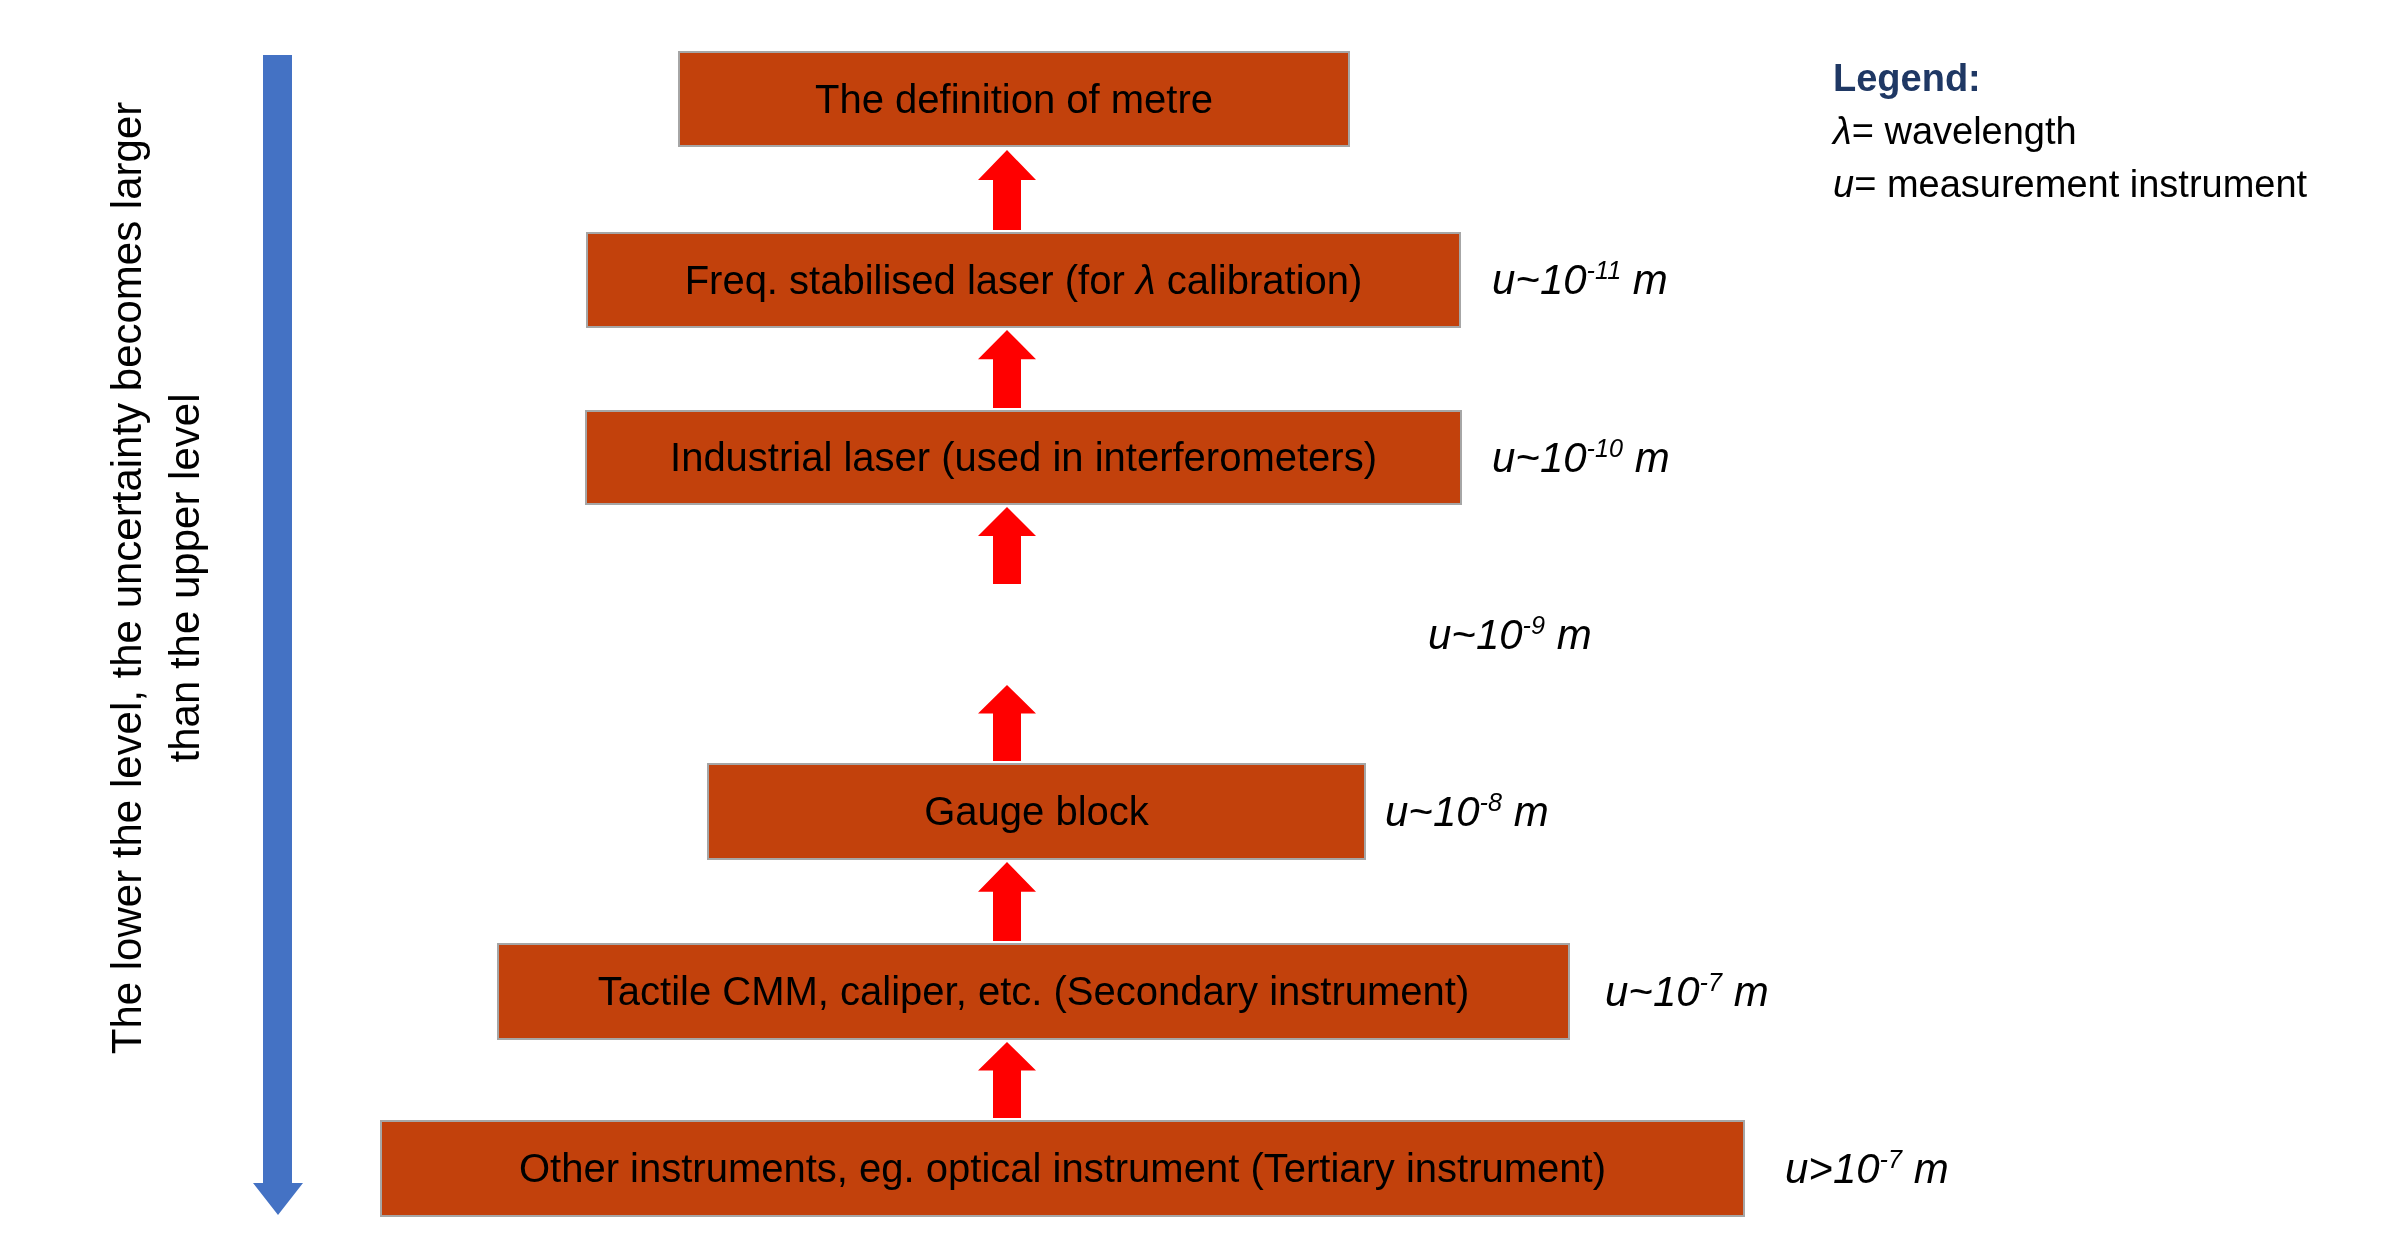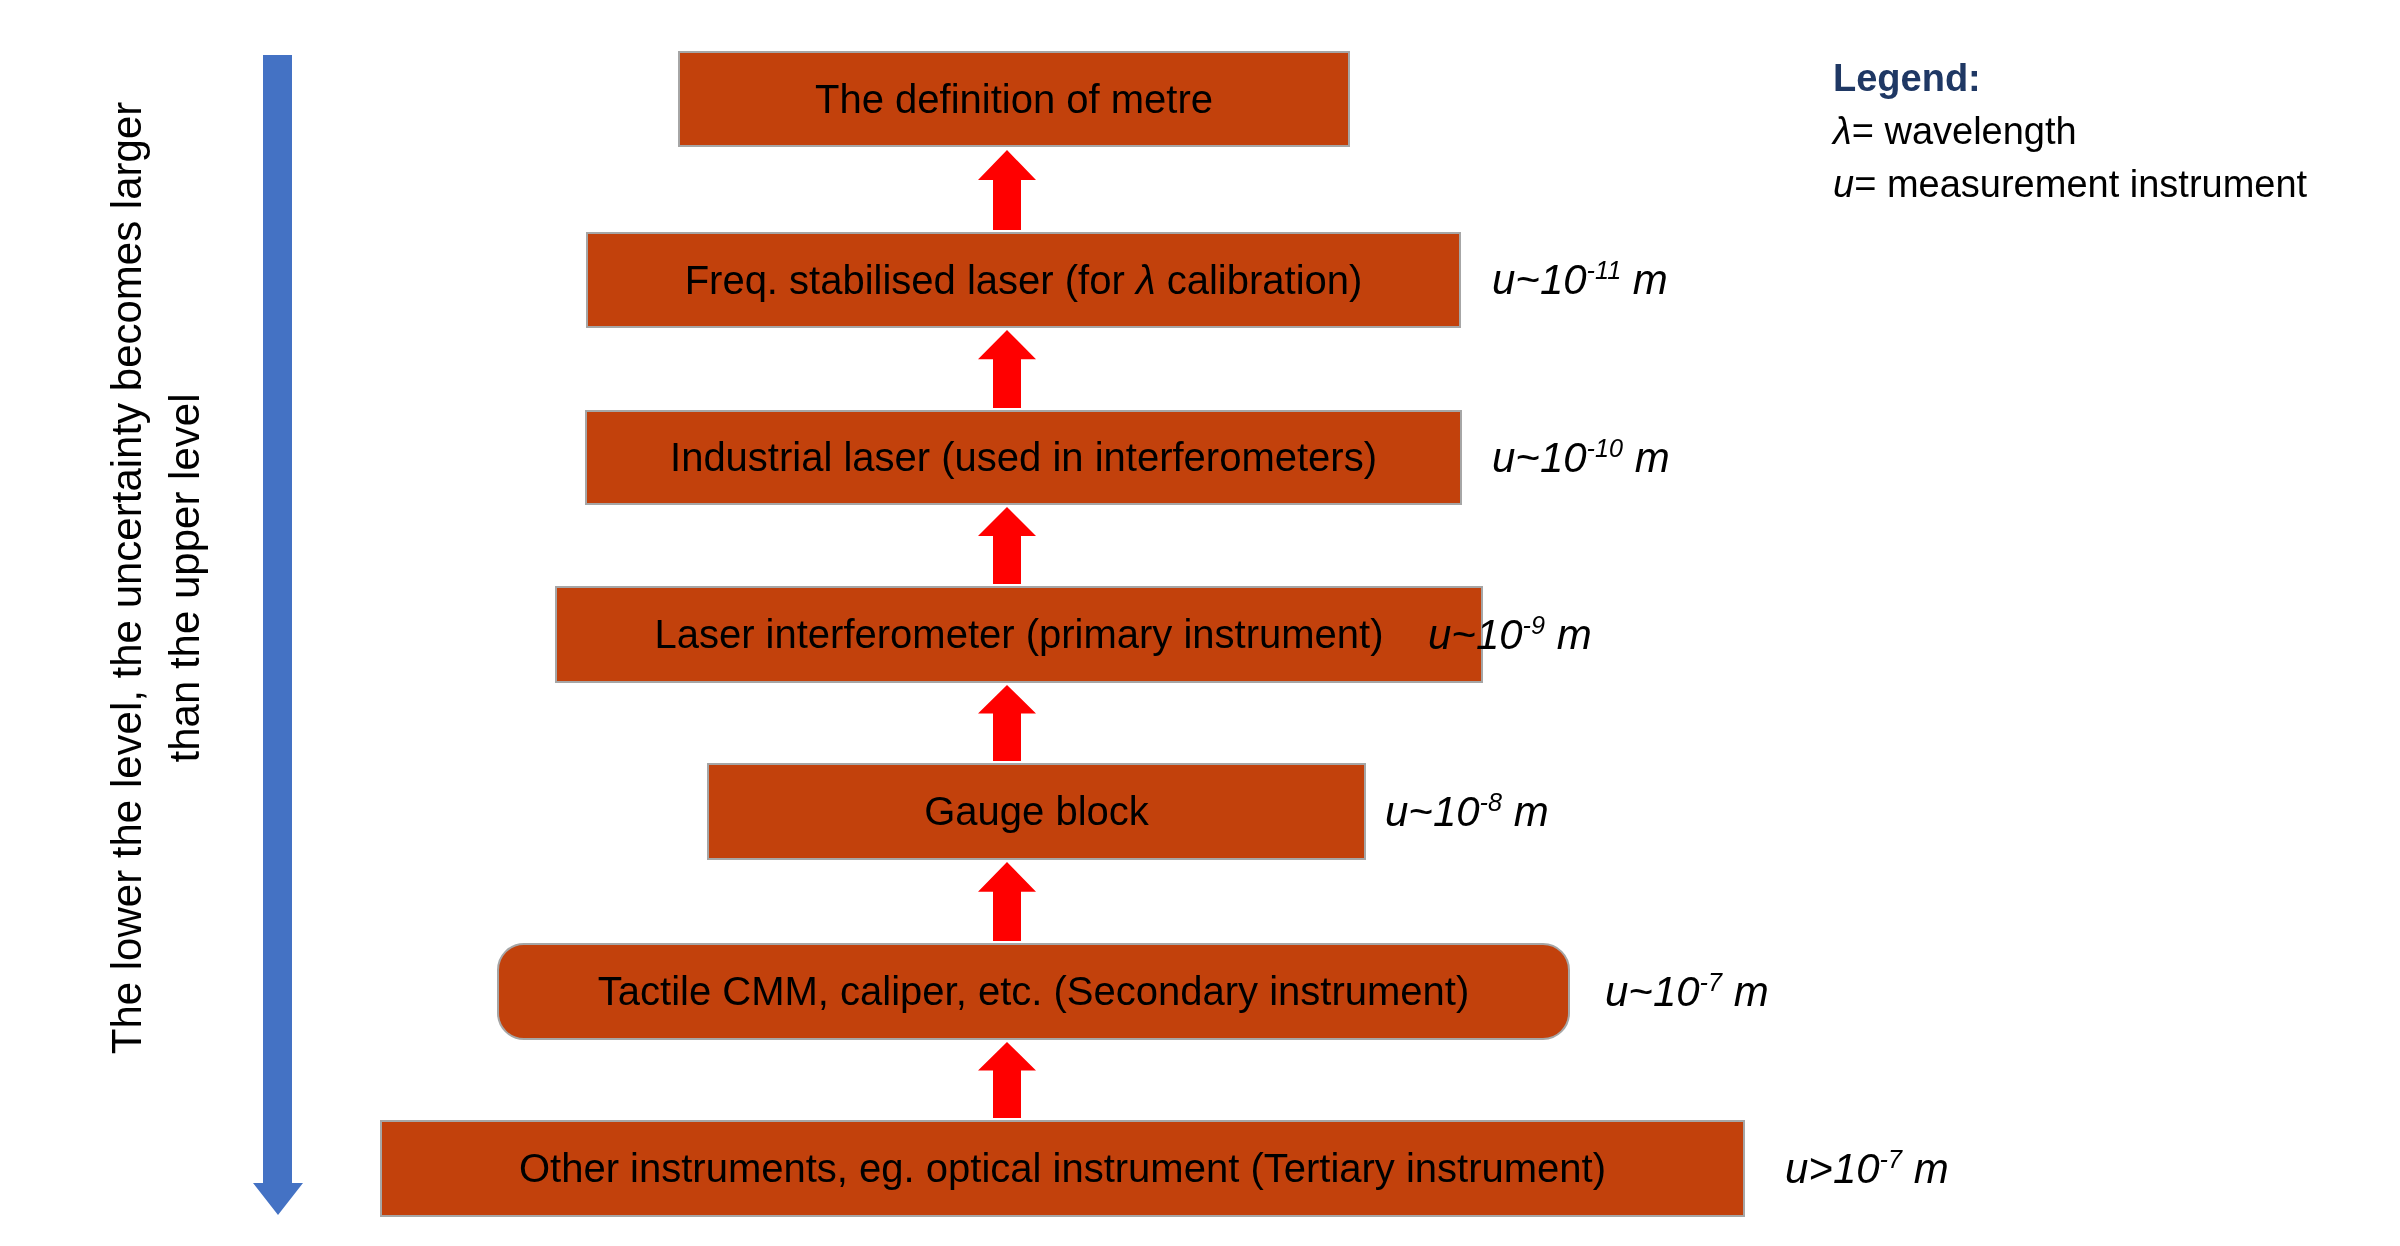--- a/index.html
+++ b/index.html
@@ -76,29 +76,26 @@
   </div>
 
   <div class="box" style="left:585px; top:410px; width:877px; height:95px;">
     <div class="box-label"><span>Industrial laser (used in interferometers)</span><span class="sym"></span><span></span></div>
   </div>
 
   <div class="box" style="left:586px; top:232px; width:875px; height:96px;">
     <div class="box-label"><span>Freq. stabilised laser (for </span><span class="sym">λ</span><span> calibration)</span></div>
   </div>
 
-  <div class="box" style="left:555px; top:586px; width:928px; height:97px;">
-    <div class="box-label"><span>Laser interferometer (primary instrument)</span><span class="sym"></span><span></span></div>
-  </div>
 
   <div class="box" style="left:693px; top:763px; width:659px; height:97px;margin-left:14px;">
     <div class="box-label"><span>Gauge block</span><span class="sym"></span><span></span></div>
   </div>
 
-  <div class="box" style="left:497px; top:943px; width:1073px; height:97px;border-radius:27px;">
+  <div class="box" style="left:497px; top:943px; width:1073px; height:97px;">
     <div class="box-label"><span>Tactile CMM, caliper, etc. (Secondary instrument)</span><span class="sym"></span><span></span></div>
   </div>
 
   <div class="box" style="left:380px; top:1120px; width:1365px; height:97px;">
     <div class="box-label"><span>Other instruments, eg. optical instrument (Tertiary instrument)</span><span class="sym"></span><span></span></div>
   </div>
 
   <svg class="arrow-up" style="left:978px; top:150px; height:80px;" width="58" viewBox="0 0 58 80" preserveAspectRatio="none">
       <polygon points="29,0 58,30 43,30 43,80 15,80 15,30 0,30" fill="currentColor"></polygon>
     </svg>

